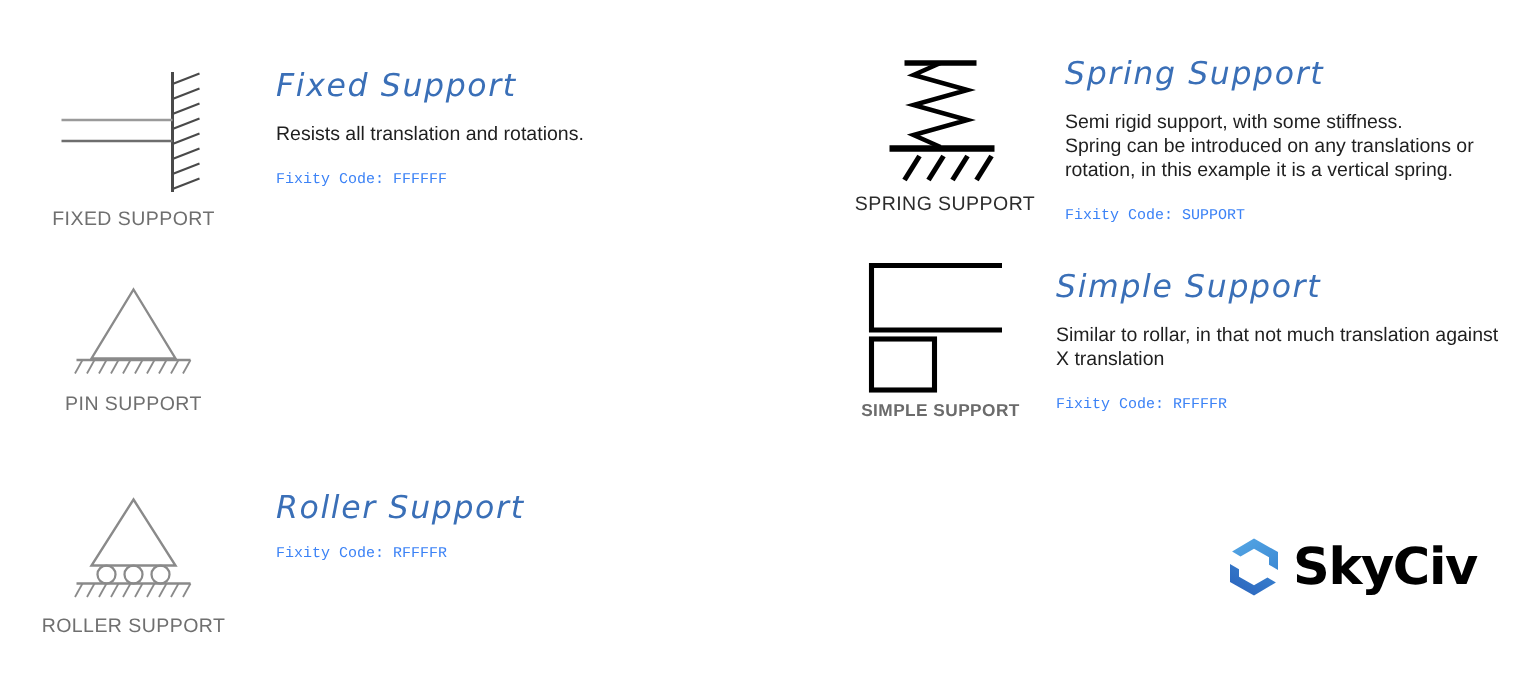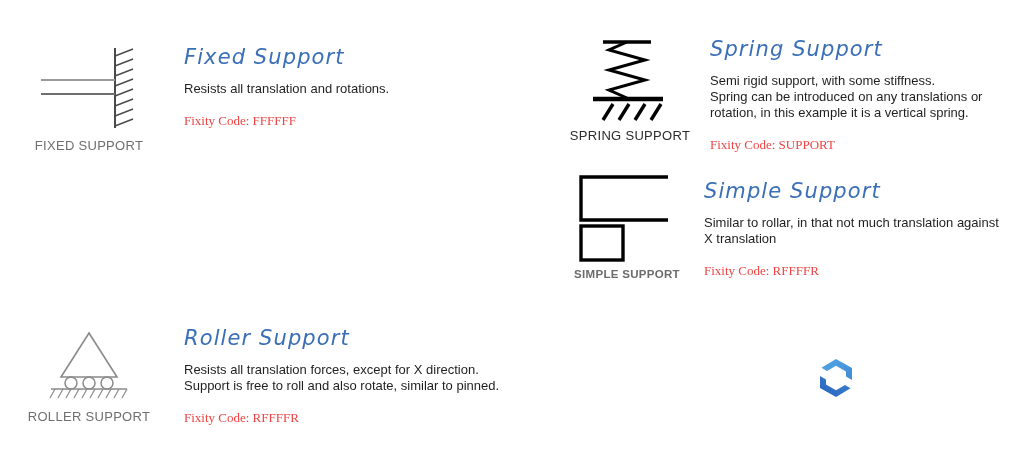--- a/index.html
+++ b/index.html
@@ -63,24 +63,24 @@
   }
   .support-desc {
     font-family: "Liberation Sans", sans-serif;
     font-size: 13px;
     line-height: 16px;
     color: #1f1f1f;
     margin: 0 0 16px 0;
     white-space: pre-line;
   }
   .fixity {
-    font-family: Liberation Serif, serif;
-    font-size: 13px;
+    font-family: Liberation Mono, monospace;
+    font-size: 10px;
     line-height: 16px;
-    color: #ef4444;
+    color: #3b82f6;
     margin: 0;
   }
   
   .logo {
     position: absolute;
     left: 816px;
     top: 356px;
     display: flex;
     align-items: center;
   }
@@ -120,20 +120,42 @@
     <div class="symbol-caption">FIXED SUPPORT</div>
   </div>
   <div class="text-col" style="margin-left:20px; margin-top:4px;">
     <div class="support-title">Fixed Support</div>
     <p class="support-desc">Resists all translation and rotations.</p>
     <p class="fixity">Fixity Code: FFFFFF</p>
   </div>
 </div>
 
 <div class="card" style="left:14px; top:185px; width:500px;">
+  <div class="symbol-col">
+    <svg class="symbol-box" width="120" height="72" viewBox="0 0 120 72">
+
+      <polygon points="60,8 88,54 32,54" fill="none" stroke="#8a8a8a" stroke-width="1.6"></polygon>
+
+      <line x1="22" y1="55" x2="98" y2="55" stroke="#8a8a8a" stroke-width="1.6"></line>
+
+      <g stroke="#8a8a8a" stroke-width="1.2">
+        <line x1="26" y1="55" x2="21" y2="64"></line>
+        <line x1="34" y1="55" x2="29" y2="64"></line>
+        <line x1="42" y1="55" x2="37" y2="64"></line>
+        <line x1="50" y1="55" x2="45" y2="64"></line>
+        <line x1="58" y1="55" x2="53" y2="64"></line>
+        <line x1="66" y1="55" x2="61" y2="64"></line>
+        <line x1="74" y1="55" x2="69" y2="64"></line>
+        <line x1="82" y1="55" x2="77" y2="64"></line>
+        <line x1="90" y1="55" x2="85" y2="64"></line>
+        <line x1="98" y1="55" x2="93" y2="64"></line>
+      </g>
+    </svg>
+    <div class="symbol-caption">PIN SUPPORT</div>
+  </div>
 </div>
 
 <div class="card" style="left:14px; top:327px; width:500px;">
   <div class="symbol-col">
     <svg class="symbol-box" width="120" height="78" viewBox="0 0 120 78">
 
       <polygon points="60,6 88,50 32,50" fill="none" stroke="#8a8a8a" stroke-width="1.6"></polygon>
 
       <circle cx="42" cy="56" r="6" fill="none" stroke="#8a8a8a" stroke-width="1.5"></circle>
       <circle cx="60" cy="56" r="6" fill="none" stroke="#8a8a8a" stroke-width="1.5"></circle>
@@ -151,22 +173,20 @@
         <line x1="74" y1="62" x2="69" y2="71"></line>
         <line x1="82" y1="62" x2="77" y2="71"></line>
         <line x1="90" y1="62" x2="85" y2="71"></line>
         <line x1="98" y1="62" x2="93" y2="71"></line>
       </g>
     </svg>
     <div class="symbol-caption">ROLLER SUPPORT</div>
   </div>
   <div class="text-col" style="margin-left:20px; margin-top:0px;">
     <div class="support-title">Roller Support</div>
-    <p class="support-desc">Resists all translation forces, except for X direction.
-Support is free to roll and also rotate, similar to pinned.</p>
     <p class="fixity">Fixity Code: RFFFFR</p>
   </div>
 </div>
 
 <div class="card" style="left:566px; top:34px; width:450px;">
   <div class="symbol-col" style="width:128px;">
     <svg class="symbol-box" width="110" height="90" viewBox="0 0 110 90">
 
       <line x1="28" y1="8" x2="76" y2="8" stroke="#000000" stroke-width="3.6"></line>
 
@@ -220,13 +240,14 @@
       <linearGradient id="gBot" x1="1" y1="0" x2="0" y2="1">
         <stop offset="0%" stop-color="#3b86d2"></stop>
         <stop offset="100%" stop-color="#2a62bb"></stop>
       </linearGradient>
     </defs>
 
     <path d="M20,3 L36,12 L36,24 L30,20.5 L30,15.5 L20,9.8 L11,15 L5.4,11.7 Z" fill="url(#gTop)"></path>
 
     <path d="M20,41 L4,32 L4,20 L10,23.5 L10,28.5 L20,34.2 L29,29 L34.6,32.3 Z" fill="url(#gBot)"></path>
   </svg>
+  <div class="logo-word">SkyCiv</div>
 </div>
 
 </body></html>

